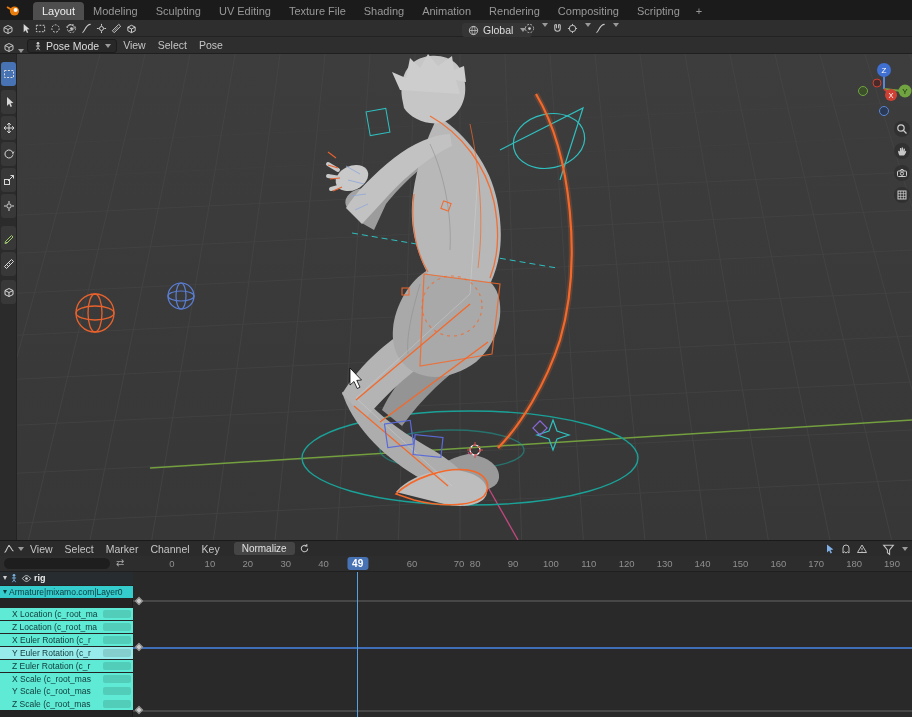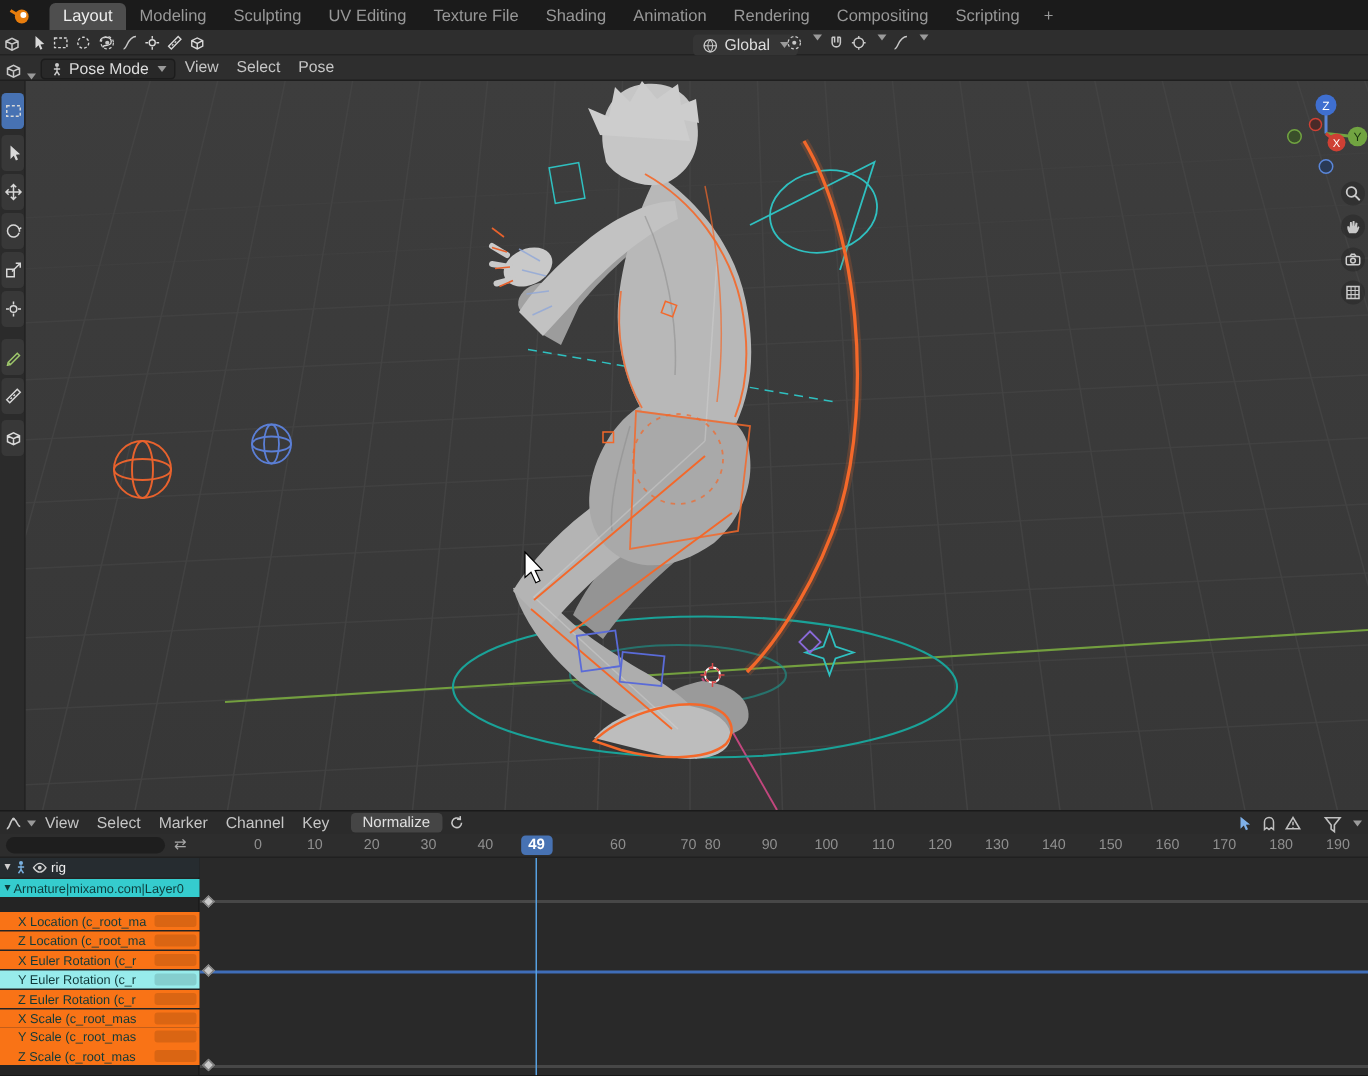--- a/index.html
+++ b/index.html
@@ -49,26 +49,26 @@
   .swap{position:absolute;left:116px;top:1px;font-size:10px;color:#a8a8a8;}
   
   .graph-area{position:absolute;left:0;top:572px;width:912px;height:145px;background:#292929;}
   .hcurve{position:absolute;left:133px;right:0;height:1.5px;background:#474747;}
   .hcurve.sel{height:2px;background:#3f6db8;}
   .key{position:absolute;left:135.5px;width:6px;height:6px;background:#c9c9c9;border:1px solid #7d7d7d;transform:rotate(45deg);}
   .playhead{position:absolute;top:0;bottom:0;width:1.5px;background:#57a0e0;}
   .left-panel{position:absolute;left:0;top:572px;width:133px;height:145px;background:#242424;border-right:1px solid #1c1c1c;}
   .row-rig{position:absolute;left:0;top:0;width:133px;height:12.5px;background:#262c30;display:flex;align-items:center;gap:2px;
            font-size:9px;color:#ececec;padding-left:3px;}
-  .rig-label{font-weight:normal;}
+  .rig-label{font-weight:bold;}
   .row-action{position:absolute;left:0;top:13.5px;width:133px;height:12px;background:#35ccce;display:flex;align-items:center;gap:2px;
               font-size:8.5px;color:#0e3b3b;padding-left:3px;overflow:hidden;white-space:nowrap;}
   .tri{font-size:8px;color:#cfcfcf;line-height:1;}
   .tri.dark{color:#0e3b3b;}
-  .channel-row{position:absolute;left:0;width:133px;height:12.2px;background:#f97316;color:#10393a;
+  .channel-row{position:absolute;left:0;width:133px;height:12.2px;background:#5eead4;color:#10393a;
                font-size:8.5px;line-height:12.2px;padding-left:12px;overflow:hidden;white-space:nowrap;}
   .channel-row.selected{background:#97ebeb;}
   .value-region{position:absolute;right:2px;top:2px;width:28px;height:8px;border-radius:2px;background:rgba(0,0,0,.12);}
 </style>
 </head>
 <body>
 
 <div id="app">
 
   <div class="topbar">

